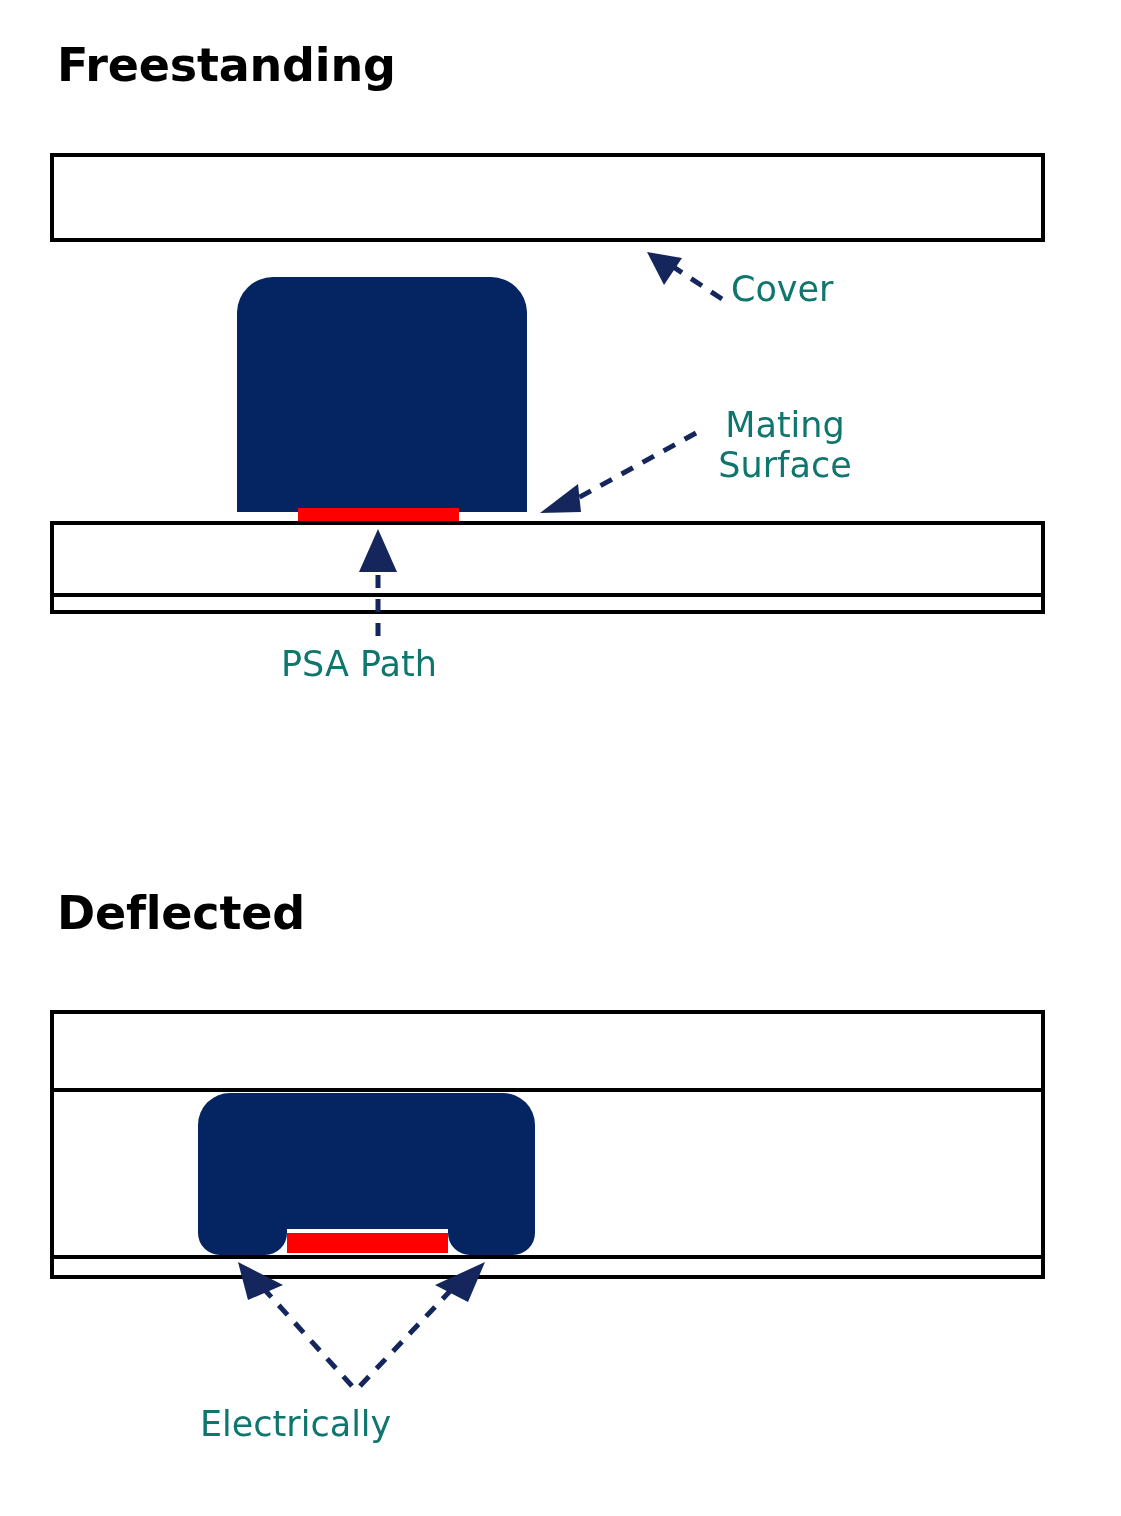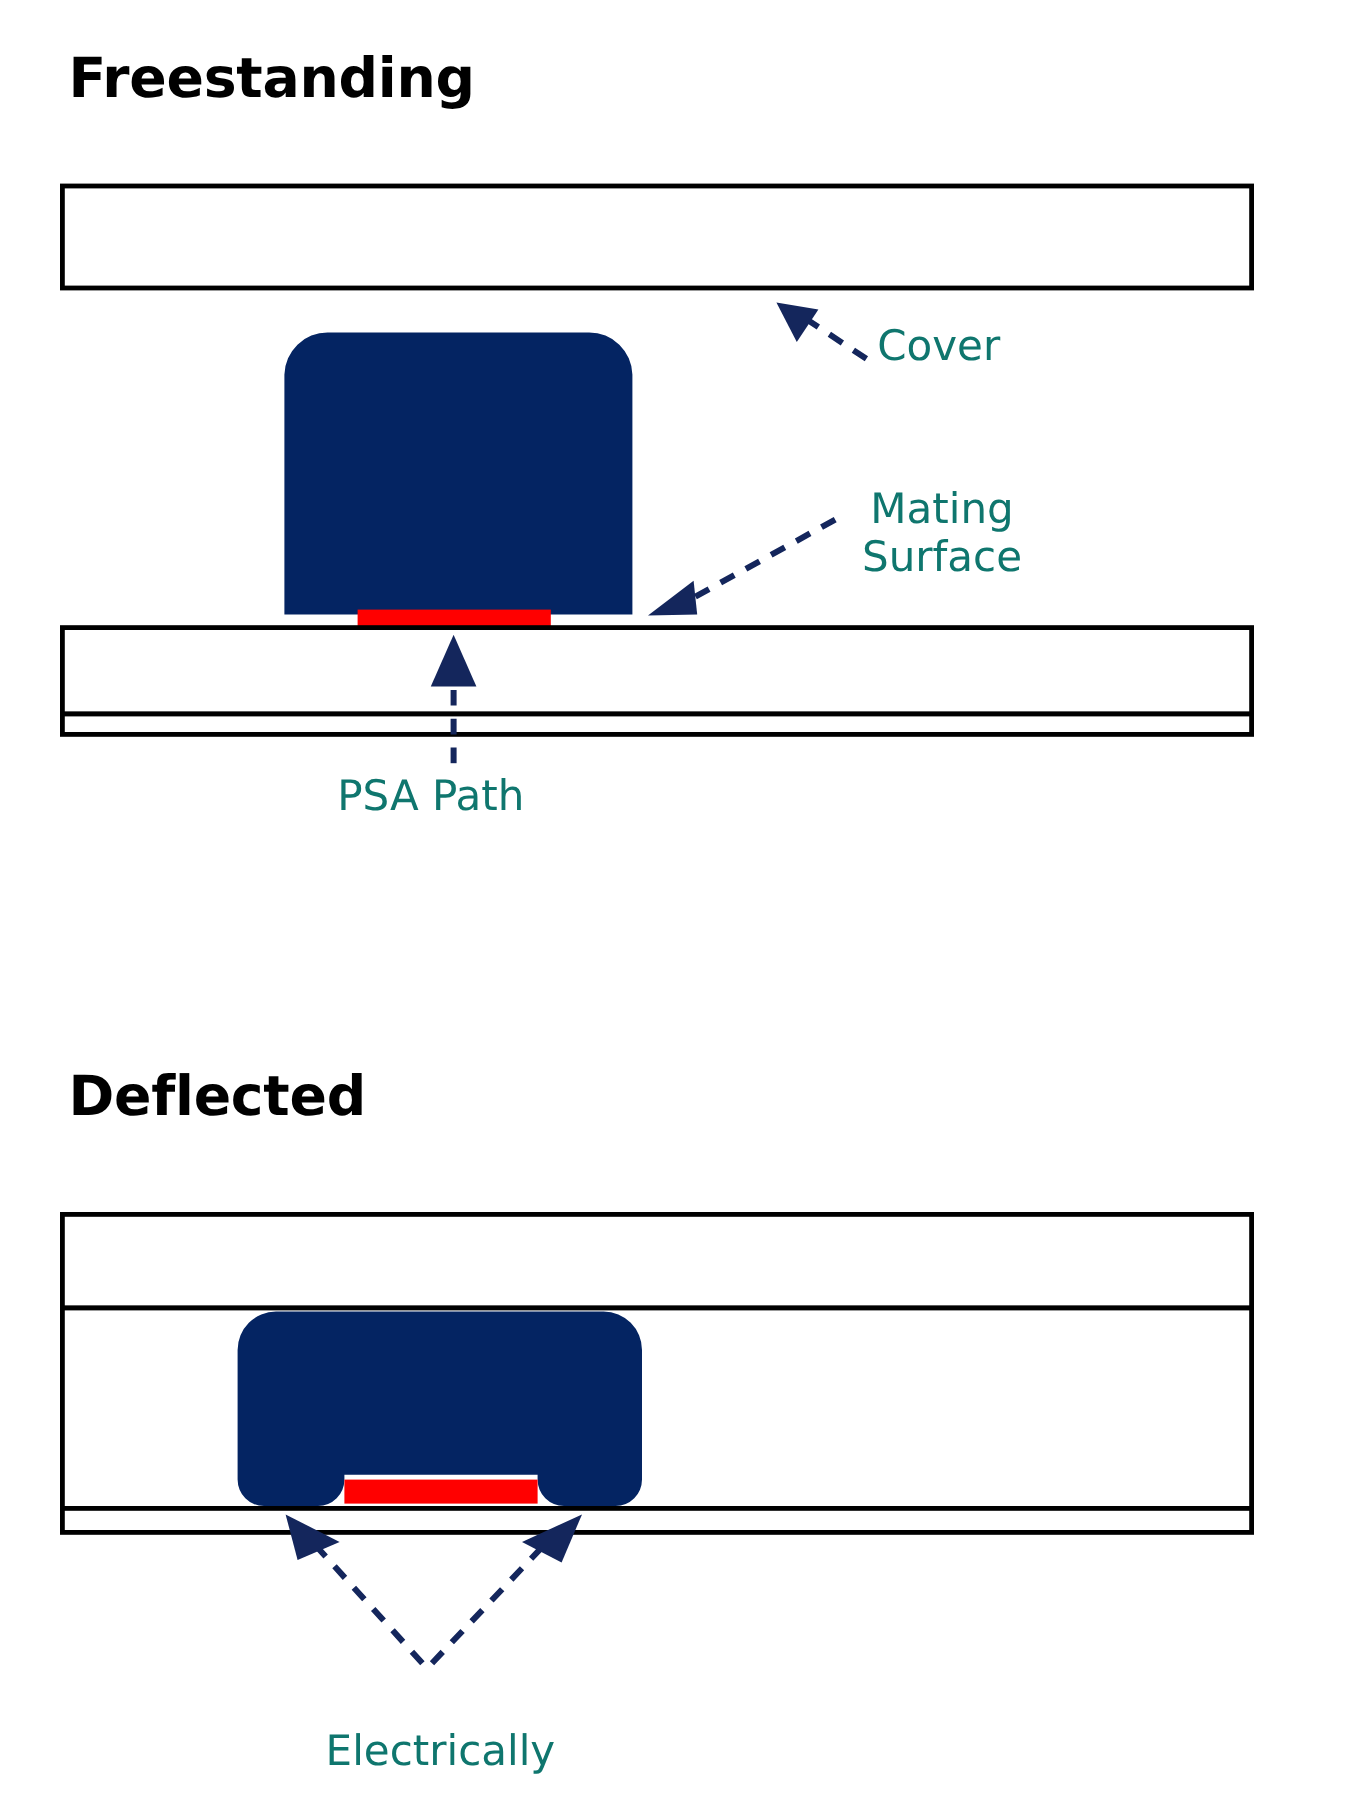--- a/index.html
+++ b/index.html
@@ -41,21 +41,21 @@
     font-weight: 400;
     color: #0f766e;
     line-height: 1.15;
     white-space: nowrap;
   }
   .annotation.center { text-align: center; margin-top: 20px; }
 
   #label-cover         { left: 731px; top: 269px; }
   #label-mating        { left: 705px; top: 385px; text-align: center; width: 160px; }
   #label-psa           { left: 281px; top: 644px; }
-  #label-conductive    { left: 200px; top: 1420px; text-align: center; width: 334px; }
+  #label-conductive    { left: 200px; top: 1384px; text-align: left; width: 334px; }
 
   svg#art {
     position: absolute;
     left: 0;
     top: 0;
     width: 1121px;
     height: 1516px;
     overflow: visible;
   }
   .outline {

